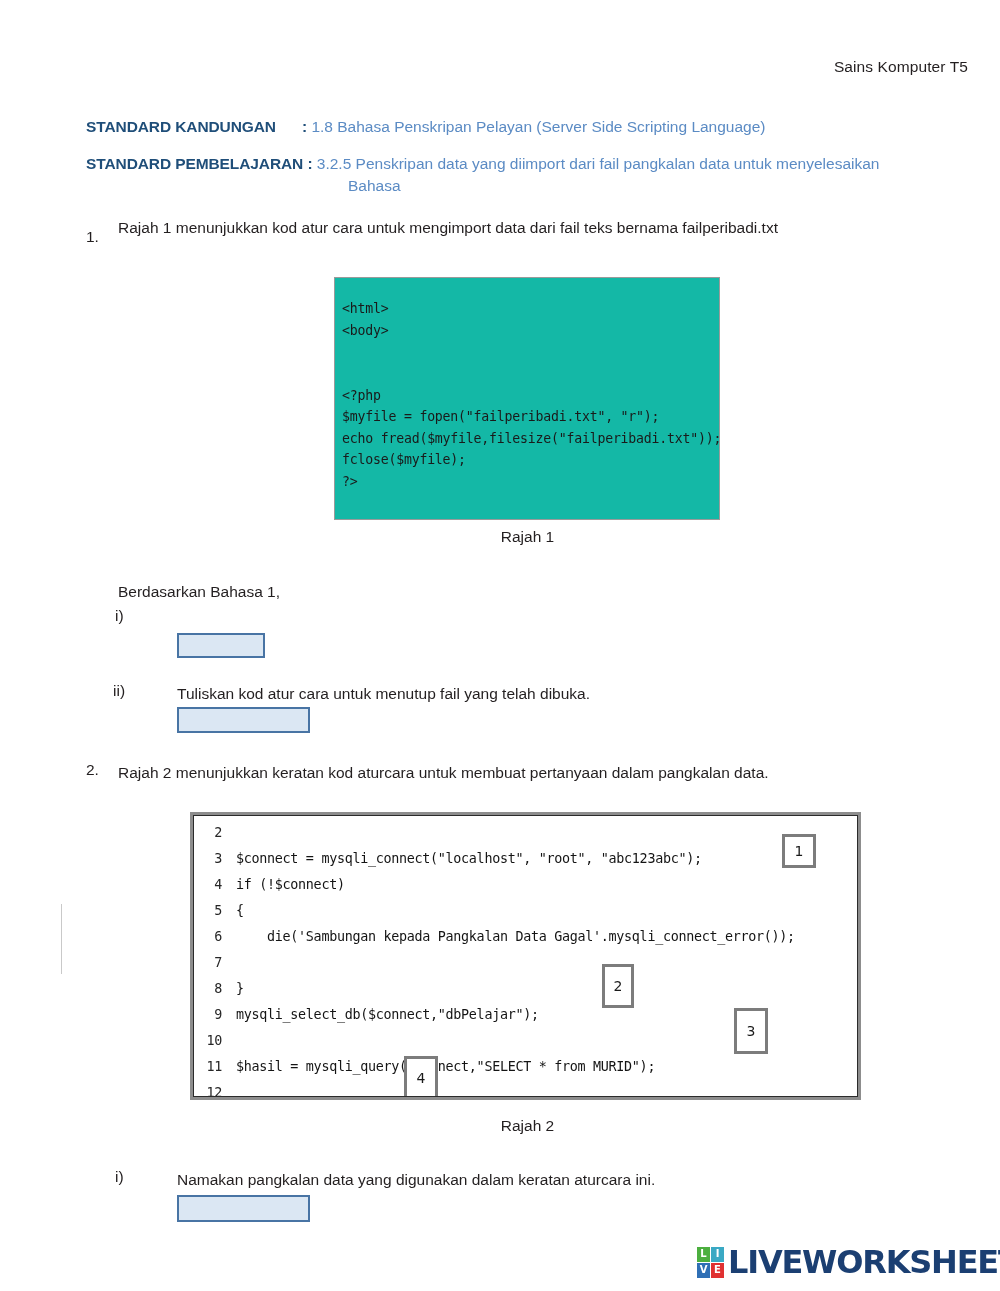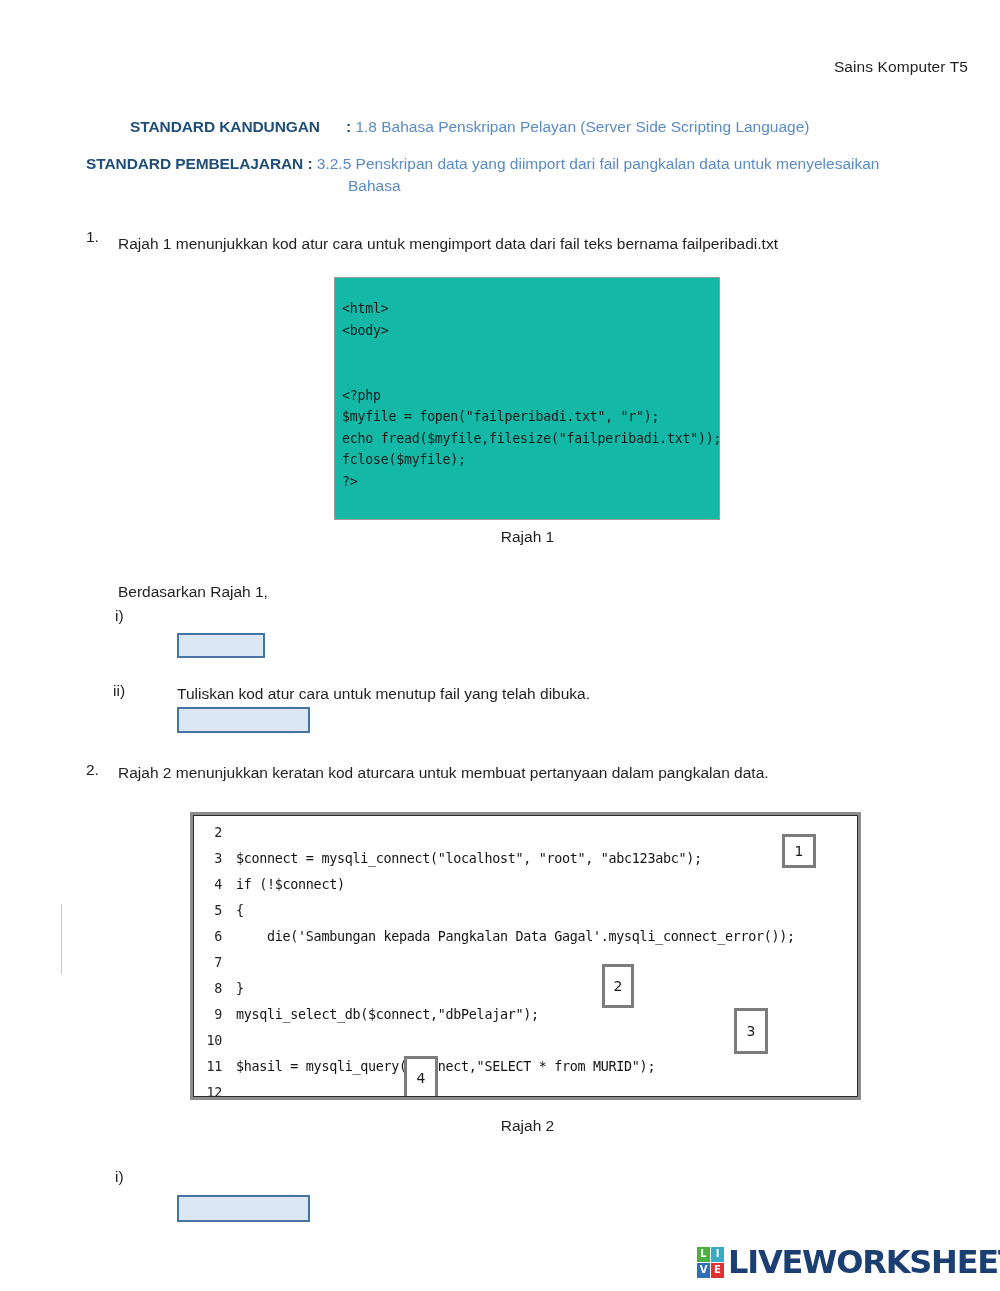--- a/index.html
+++ b/index.html
@@ -50,42 +50,42 @@
     color: #1f4e79;
     letter-spacing: -.1px;
   }
   .std-sep {
     color: #1f4e79;
     font-weight: bold;
   }
   .std-value {
     color: #5b8bc4;
   }
-  .std-kandungan .std-label { margin-right: 26px; margin-left: 44px; }
+  .std-kandungan .std-label { margin-right: 26px; }
   .std-indent {
     display: block;
     margin-left: 262px;
     color: #5b8bc4;
   }
 
   
   .q-line {
     position: absolute;
     font-size: 15.5px;
     line-height: 1.5;
     color: #231f20;
   }
   .q-num {
     position: absolute;
     font-size: 15.5px;
     color: #231f20;
   }
 
   #q1-num { top: 228px; left: 86px; }
-  #q1-text { top: 232px; left: 118px; width: 840px; }
+  #q1-text { top: 216px; left: 118px; width: 840px; }
 
   #berdasarkan { top: 580px; left: 118px; }
 
   #q1i-num { top: 607px; left: 115px; }
   #q1i-text { top: 607px; left: 177px; }
 
   #q1ii-num { top: 682px; left: 113px; }
   #q1ii-text { top: 682px; left: 177px; }
 
   #q2-num { top: 761px; left: 86px; }
@@ -285,21 +285,21 @@
 fclose($myfile);
 ?&gt;
 
 
 &lt;/body&gt;
 &lt;/html&gt;</pre>
     </div>
   </div>
   <div class="fig-caption" id="cap1">Rajah 1</div>
 
-  <div class="q-line" id="berdasarkan">Berdasarkan Rajah 1,</div>
+  <div class="q-line" id="berdasarkan">Berdasarkan Bahasa 1,</div>
 
   <div class="q-num" id="q1i-num">i)</div>
   <input class="answer-box" id="ans-1" type="text" placeholder="" style="">
 
   <div class="q-num" id="q1ii-num">ii)</div>
   <div class="q-line" id="q1ii-text">Tuliskan kod atur cara untuk menutup fail yang telah dibuka.</div>
   <input class="answer-box" id="ans-2" type="text" placeholder="" style="">
 
   <div class="q-num" id="q2-num">2.</div>
   <div class="q-line" id="q2-text">Rajah 2 menunjukkan keratan kod aturcara untuk membuat pertanyaan dalam pangkalan data.</div>
@@ -310,20 +310,21 @@
       <div class="callout" id="callout-1">1</div>
       <div class="callout" id="callout-2">2</div>
       <div class="callout" id="callout-3">3</div>
       <div class="callout" id="callout-4">4</div>
     </div>
   </div>
   <div class="indent-guide"></div>
   <div class="fig-caption" id="cap2">Rajah 2</div>
 
   <div class="q-num" id="q2i-num">i)</div>
+  <div class="q-line" id="q2i-text">Namakan pangkalan data yang digunakan dalam keratan aturcara ini.</div>
   <input class="answer-box" id="ans-3" type="text" placeholder="" style="">
 
   <div class="lw-logo">
     <div class="lw-tiles" id="lw-tiles">
         <span class="lw-tile" style="background: rgb(76, 175, 63);">L</span>
         <span class="lw-tile" style="background: rgb(58, 169, 196);">I</span>
         <span class="lw-tile" style="background: rgb(47, 111, 181);">V</span>
         <span class="lw-tile" style="background: rgb(224, 49, 49);">E</span>
       </div>
     <span class="lw-word">LIVEWORKSHEETS</span>

